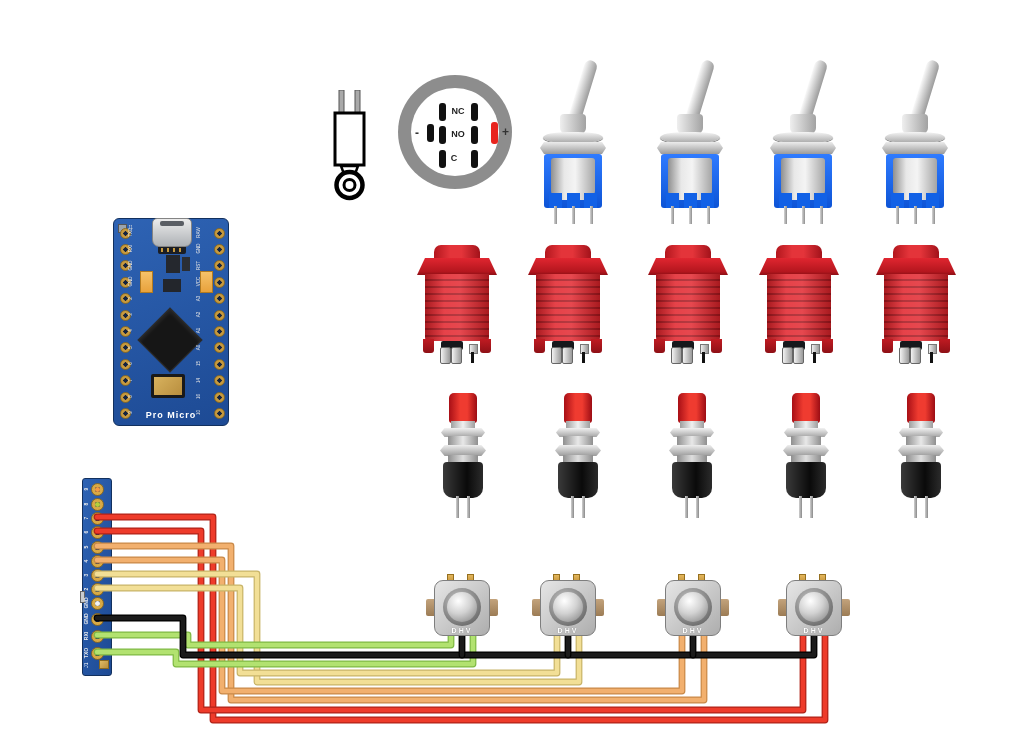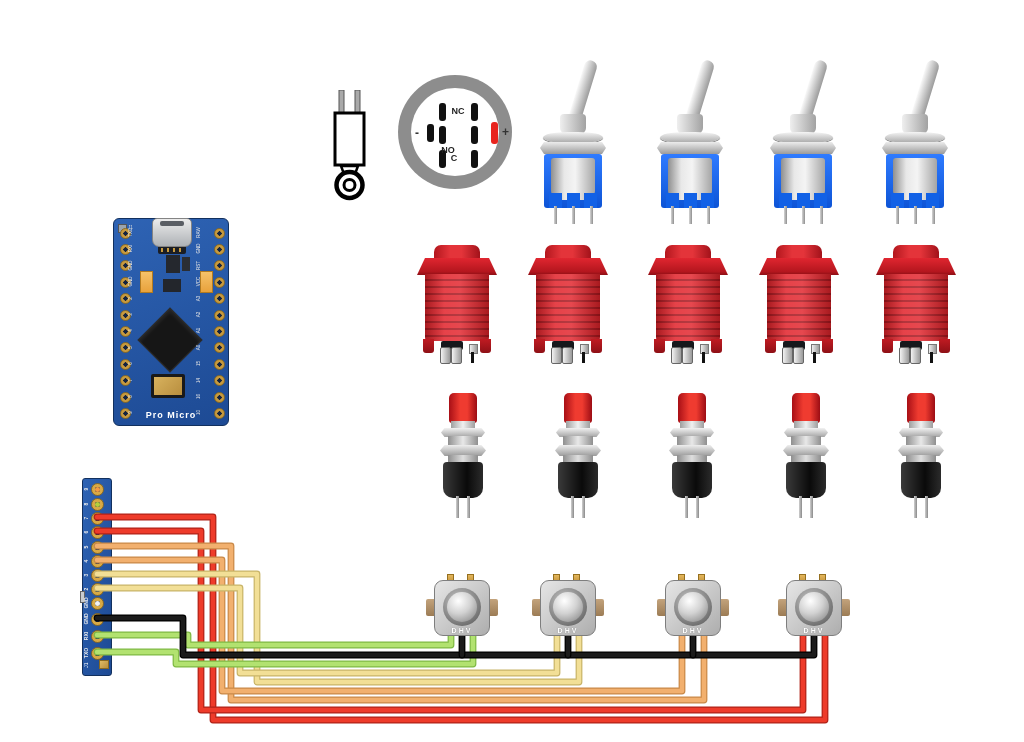--- a/index.html
+++ b/index.html
@@ -160,21 +160,21 @@
     <div class="conn-face"></div>
     <i class="bar" style="left:40.5px;top:28px;"></i>
     <i class="bar" style="left:72.5px;top:28px;"></i>
     <i class="bar" style="left:40.5px;top:51px;"></i>
     <i class="bar" style="left:72.5px;top:51px;"></i>
     <i class="bar" style="left:40.5px;top:75px;"></i>
     <i class="bar" style="left:72.5px;top:75px;"></i>
     <i class="bar" style="left:28.5px;top:49px;"></i>
     <i class="bar red" style="left:92.5px;top:47px;"></i>
     <span class="clab" style="left:50px;top:31px;">NC</span>
-    <span class="clab" style="left:40px;top:54px;margin-top:16px;">NO</span>
+    <span class="clab" style="left:50px;top:54px;">NO</span>
     <span class="clab" style="left:46px;top:78px;">C</span>
     <span class="sign" style="left:17px;top:51px;">-</span>
     <span class="sign" style="left:104px;top:50px;">+</span>
   </div>
 
   <div class="promicro">
     <div class="pm-usb"></div>
     <div class="pm-usbc"></div>
     <div class="pm-j1"></div>
     <span class="pm-j1lab">J1</span>

